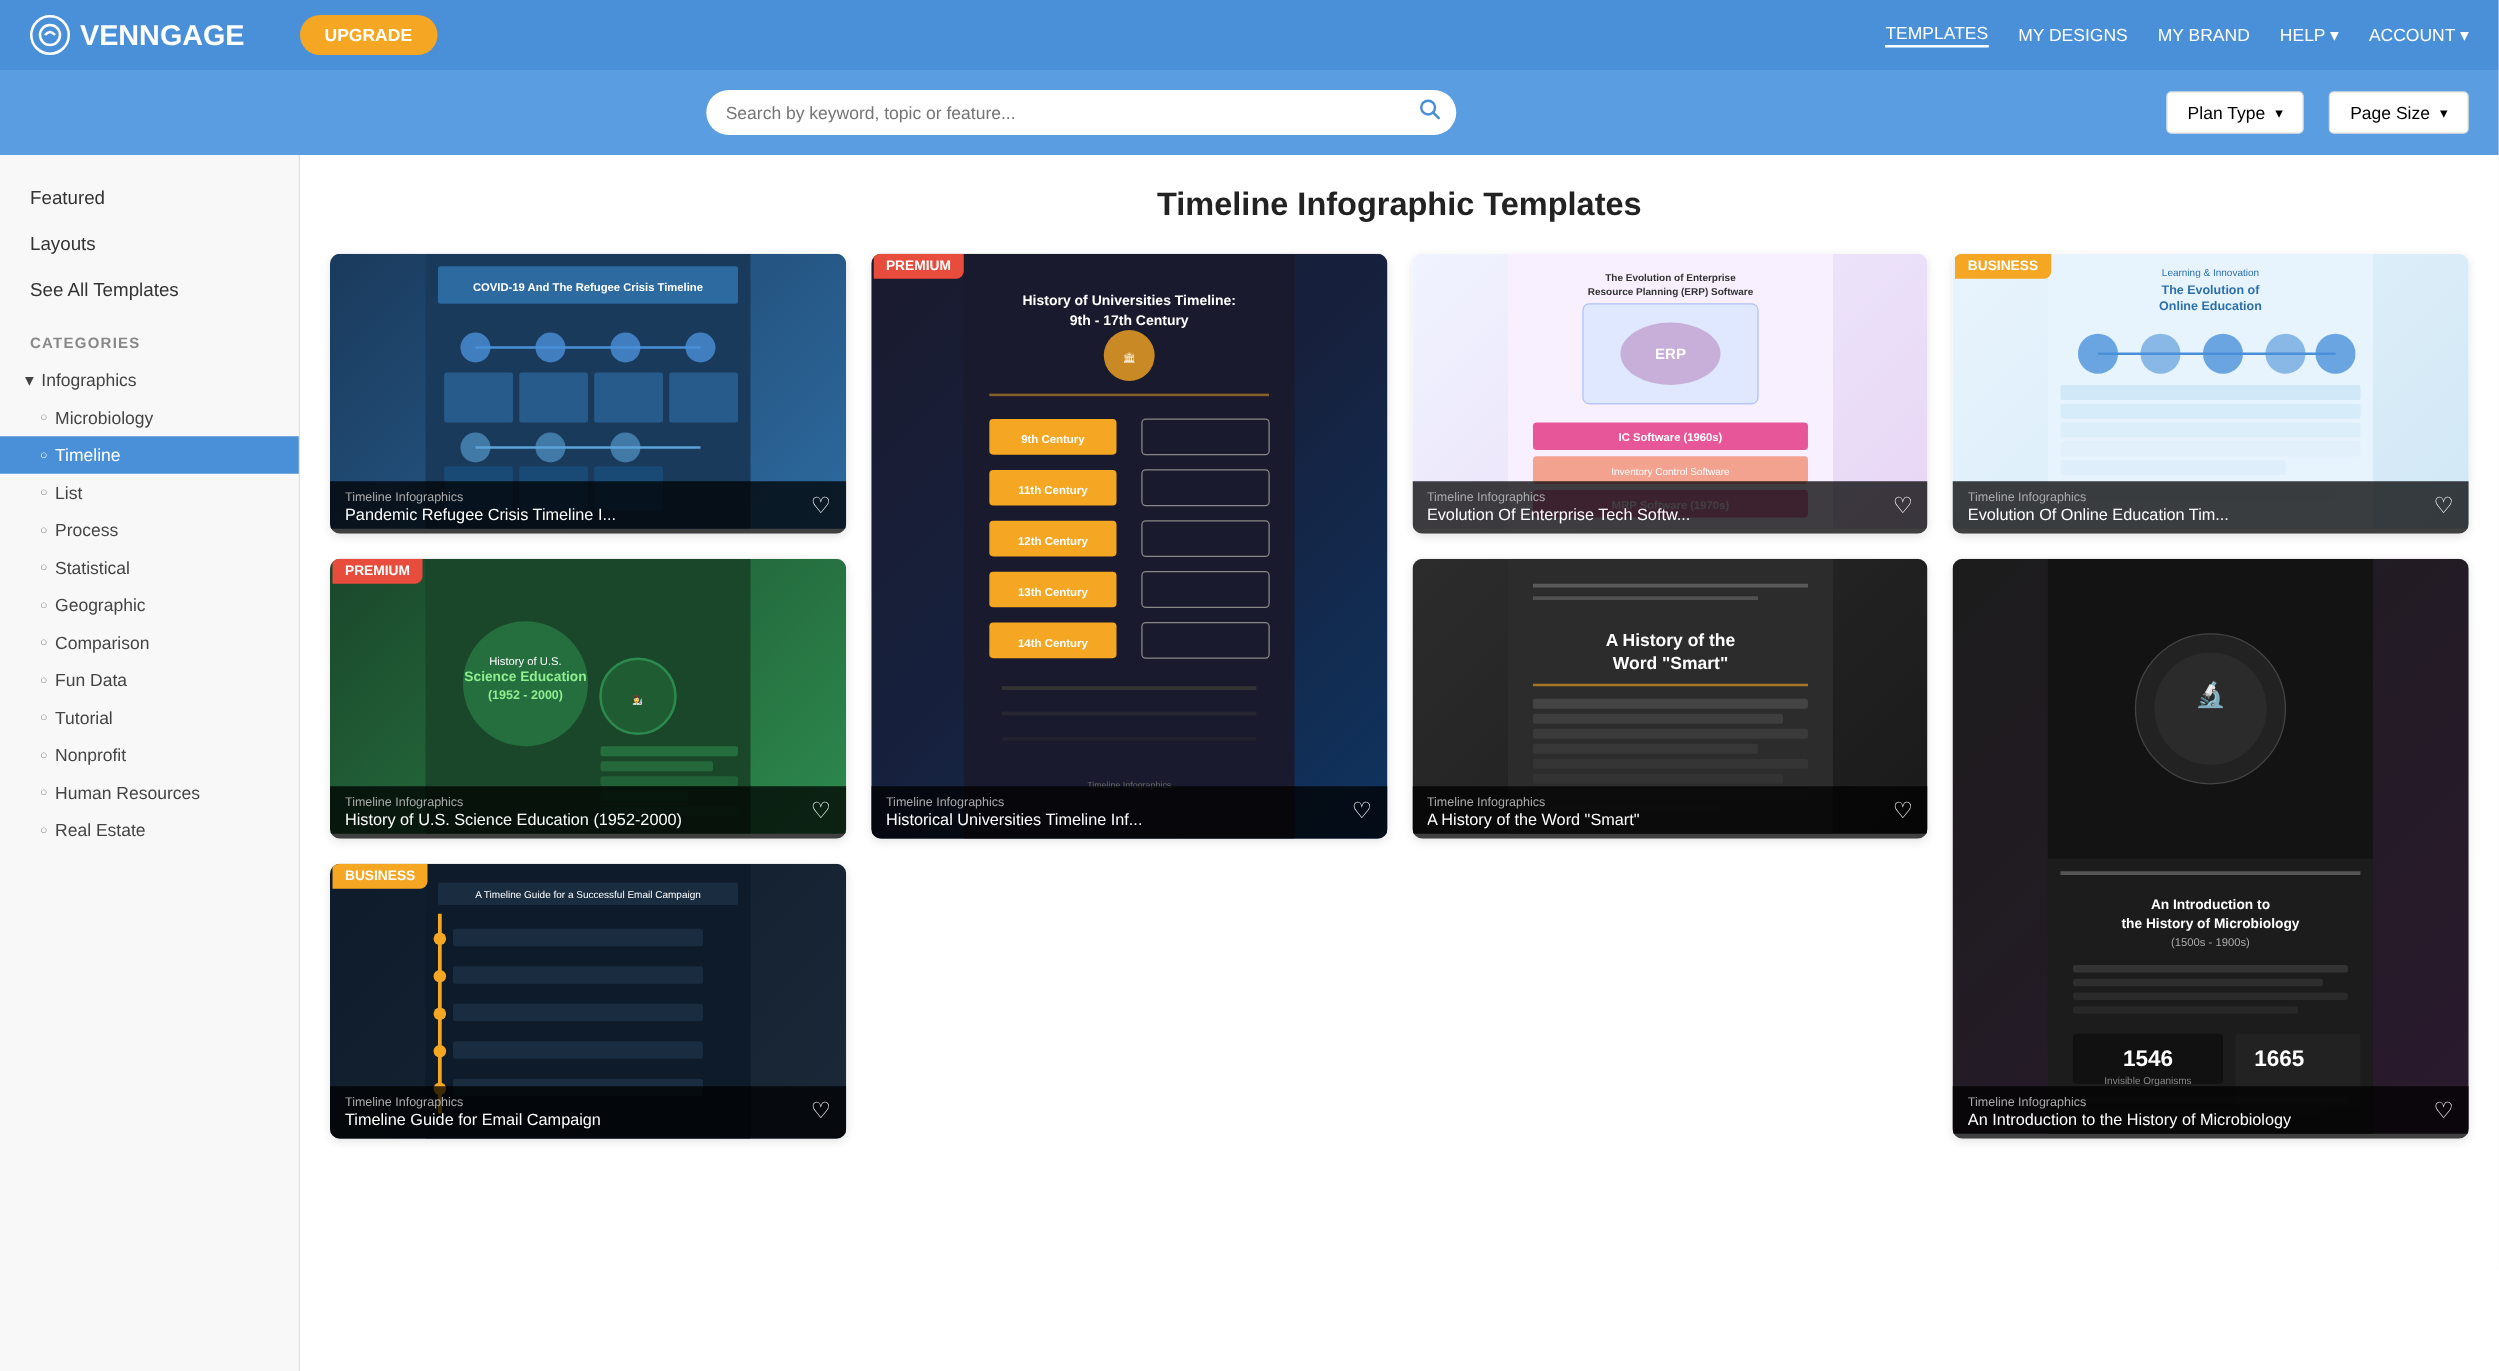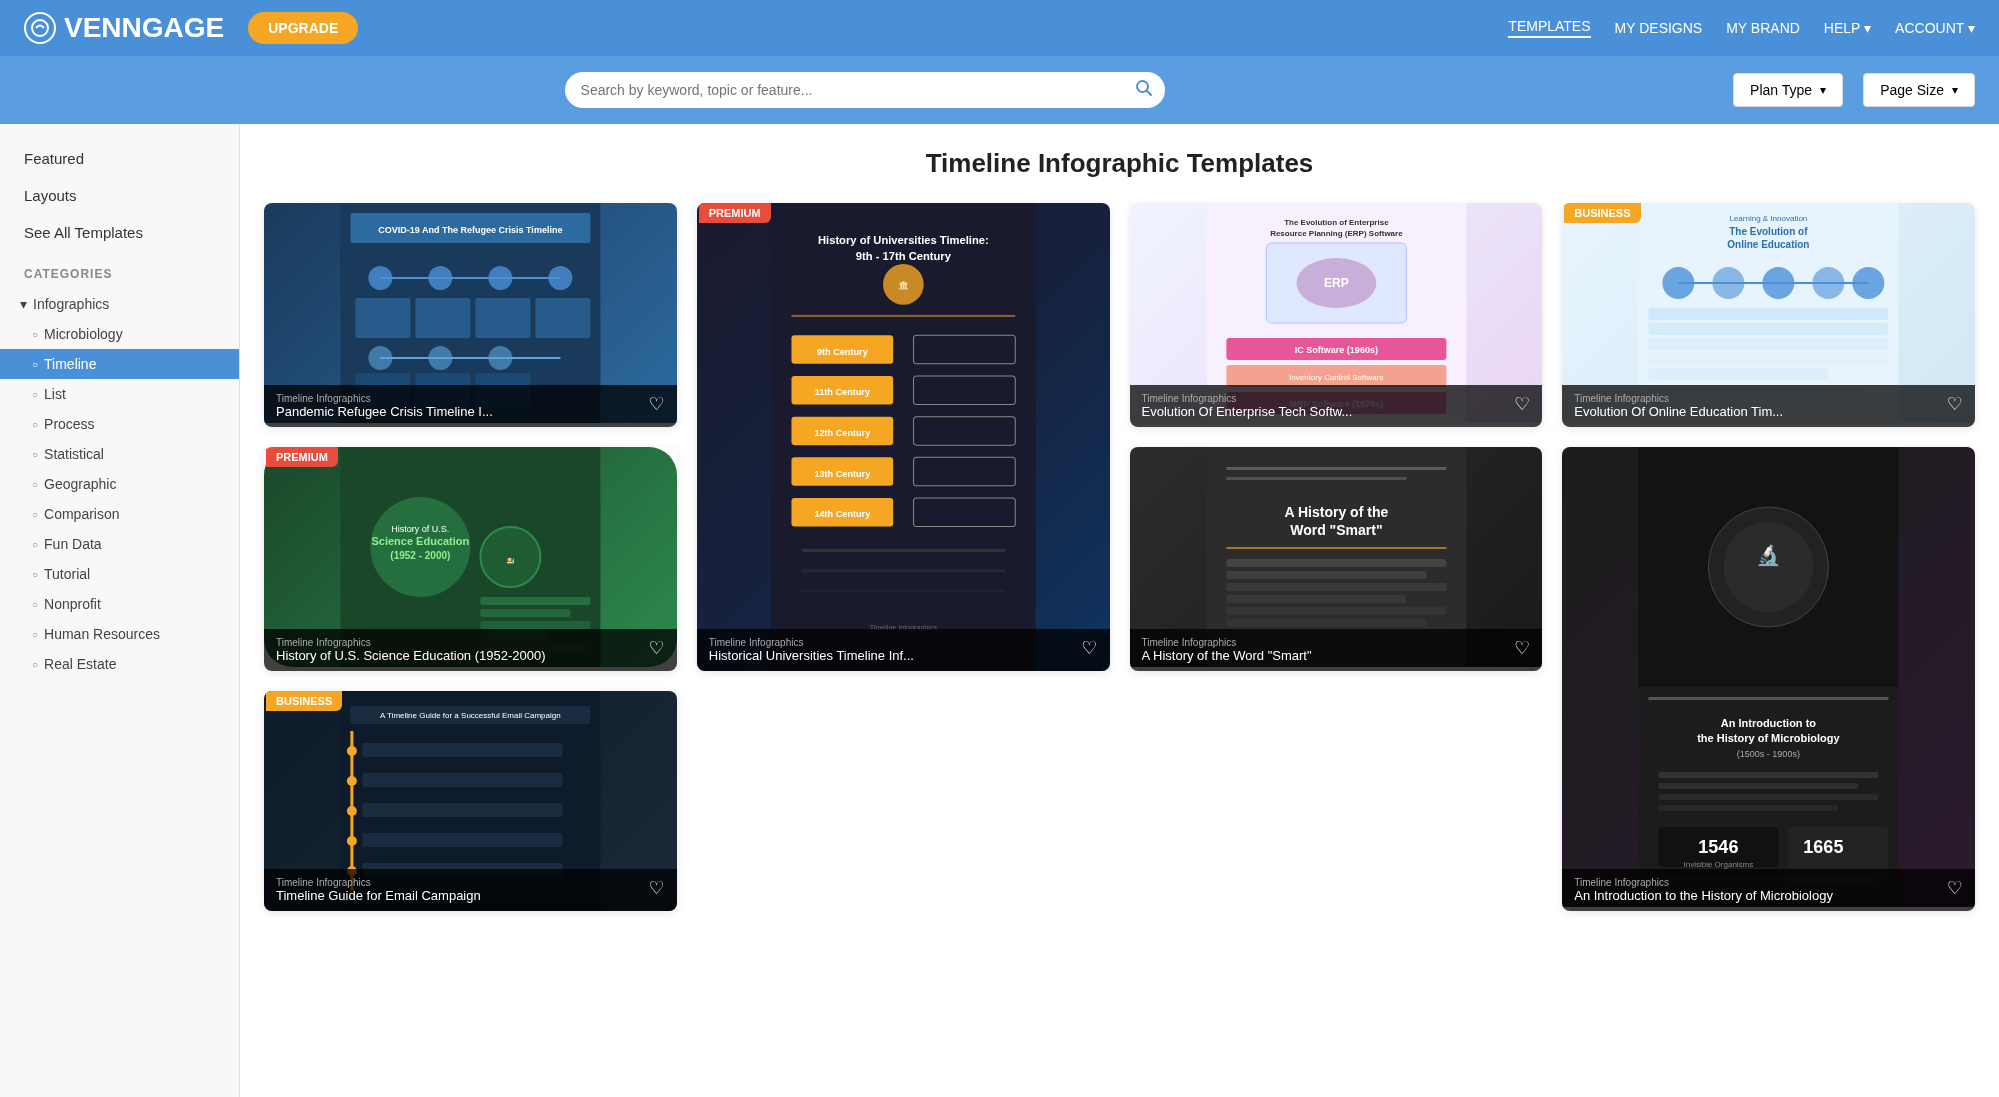--- a/index.html
+++ b/index.html
@@ -12,22 +12,23 @@
       align-items: center;
       padding: 0 24px;
       height: 56px;
       gap: 24px;
     }
     .nav-logo {
       display: flex;
       align-items: center;
       gap: 8px;
       color: white;
-      font-size: 28px;
+      font-size: 23px;
       font-weight: bold;
+      margin-right: 20px;
     }
     .nav-logo-icon {
       width: 32px;
       height: 32px;
       border: 2px solid white;
       border-radius: 50%;
       display: flex;
       align-items: center;
       justify-content: center;
     }
@@ -247,21 +248,21 @@
       cursor: pointer;
       color: white;
       z-index: 3;
     }
 
     
     .tmpl-1 { background: linear-gradient(135deg, #1a3a5c 0%, #2d6a9f 100%); }
     .tmpl-2 { background: linear-gradient(135deg, #1a1a2e 0%, #16213e 50%, #0f3460 100%); }
     .tmpl-3 { background: linear-gradient(135deg, #f0f4ff 0%, #e8d5f5 100%); }
     .tmpl-4 { background: linear-gradient(135deg, #e8f4fd 0%, #d1e8f5 100%); }
-    .tmpl-5 { background: linear-gradient(135deg, #1a472a 0%, #2d8a4e 100%); border-radius: 28px; }
+    .tmpl-5 { background: linear-gradient(135deg, #1a472a 0%, #2d8a4e 100%); }
     .tmpl-6 { background: linear-gradient(135deg, #2c2c2c 0%, #1a1a1a 100%); }
     .tmpl-7 { background: linear-gradient(135deg, #1c1c1c 0%, #2a1a2e 100%); }
     .tmpl-8 { background: linear-gradient(135deg, #0d1b2a 0%, #1b2838 100%); }
 
     
     .dropdown-arrow::after {
       content: " ▾";
       font-size: 12px;
     }
   </style>

